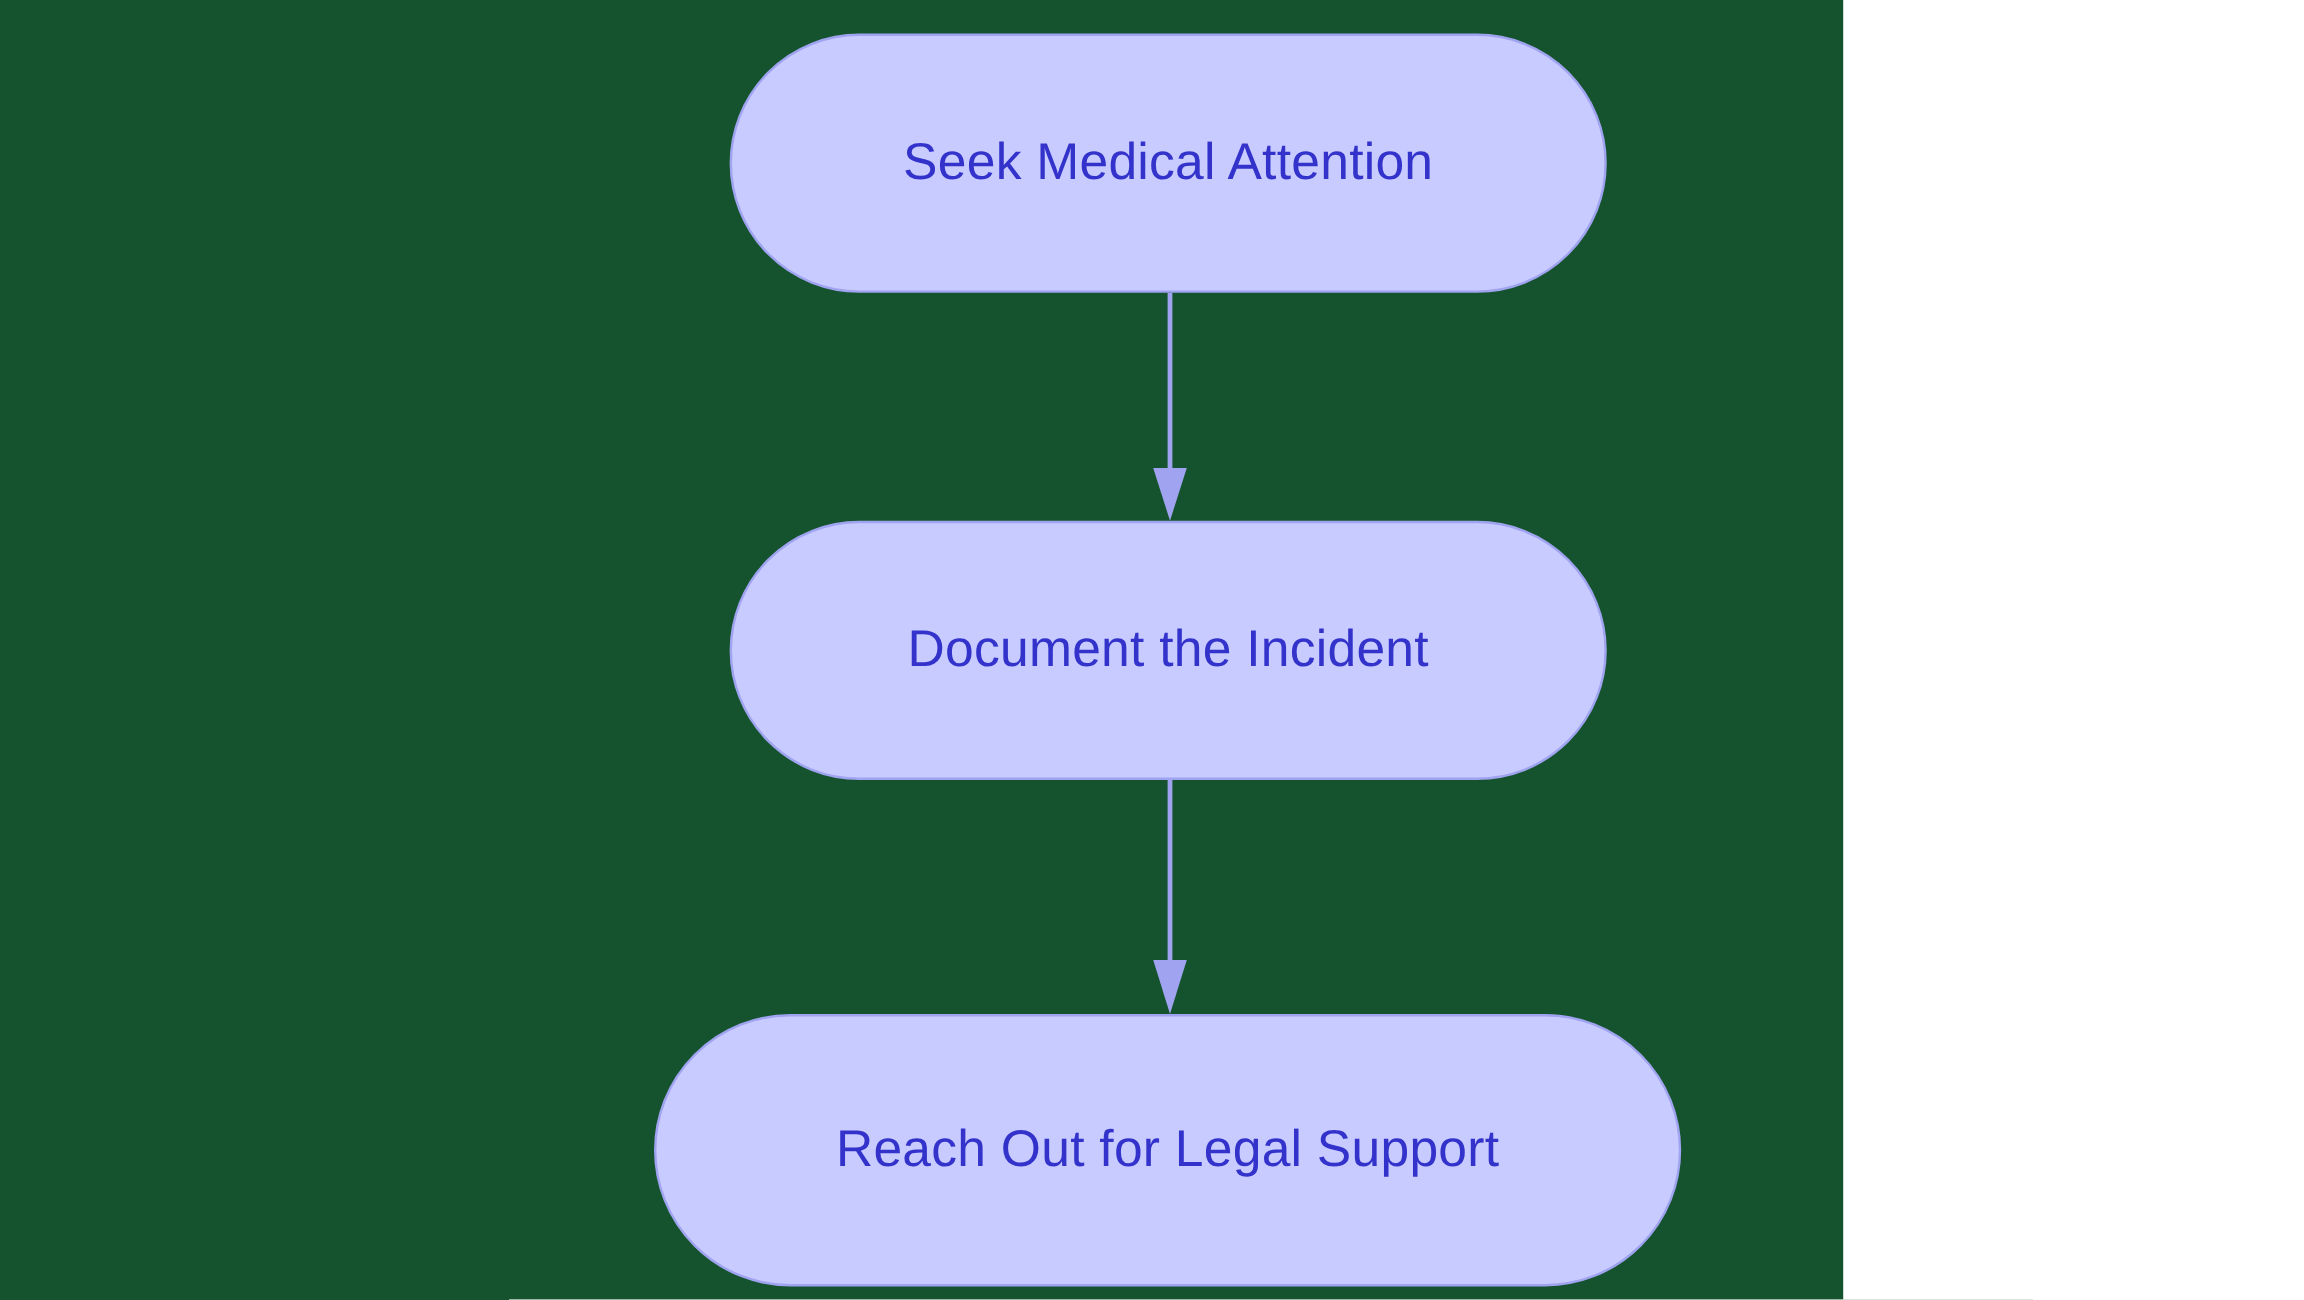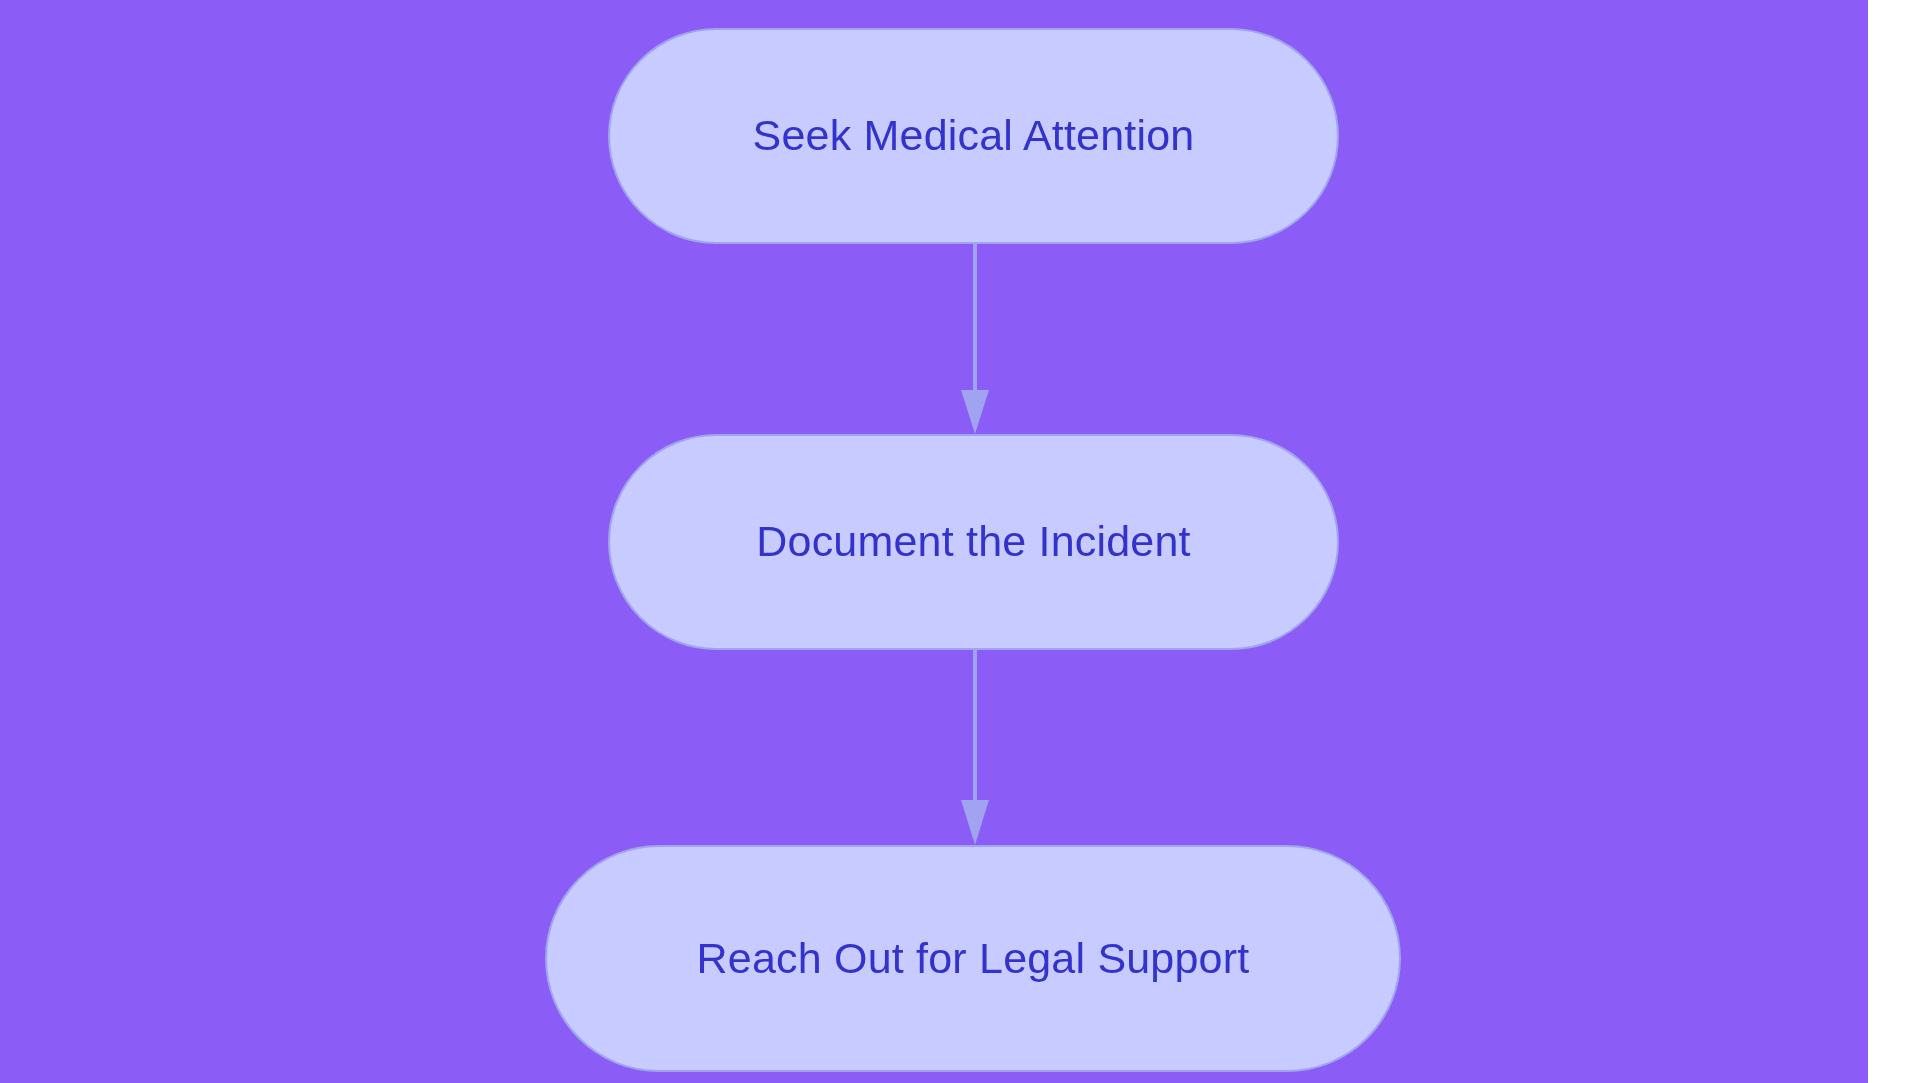--- a/index.html
+++ b/index.html
@@ -6,23 +6,23 @@
   html, body {
     margin: 0;
     padding: 0;
     background: #ffffff;
   }
   body {
     font-family: "Liberation Sans", "DejaVu Sans", sans-serif;
   }
   #canvas {
     position: relative;
-    width: 1868px;
+    width: 1536px;
     height: 1083px;
-    background: #8b5cf6;
+    background: #14532d;
     overflow: hidden;
   }
   .edge-layer {
     position: absolute;
     left: 0;
     top: 0;
     width: 1920px;
     height: 1083px;
     pointer-events: none;
   }

